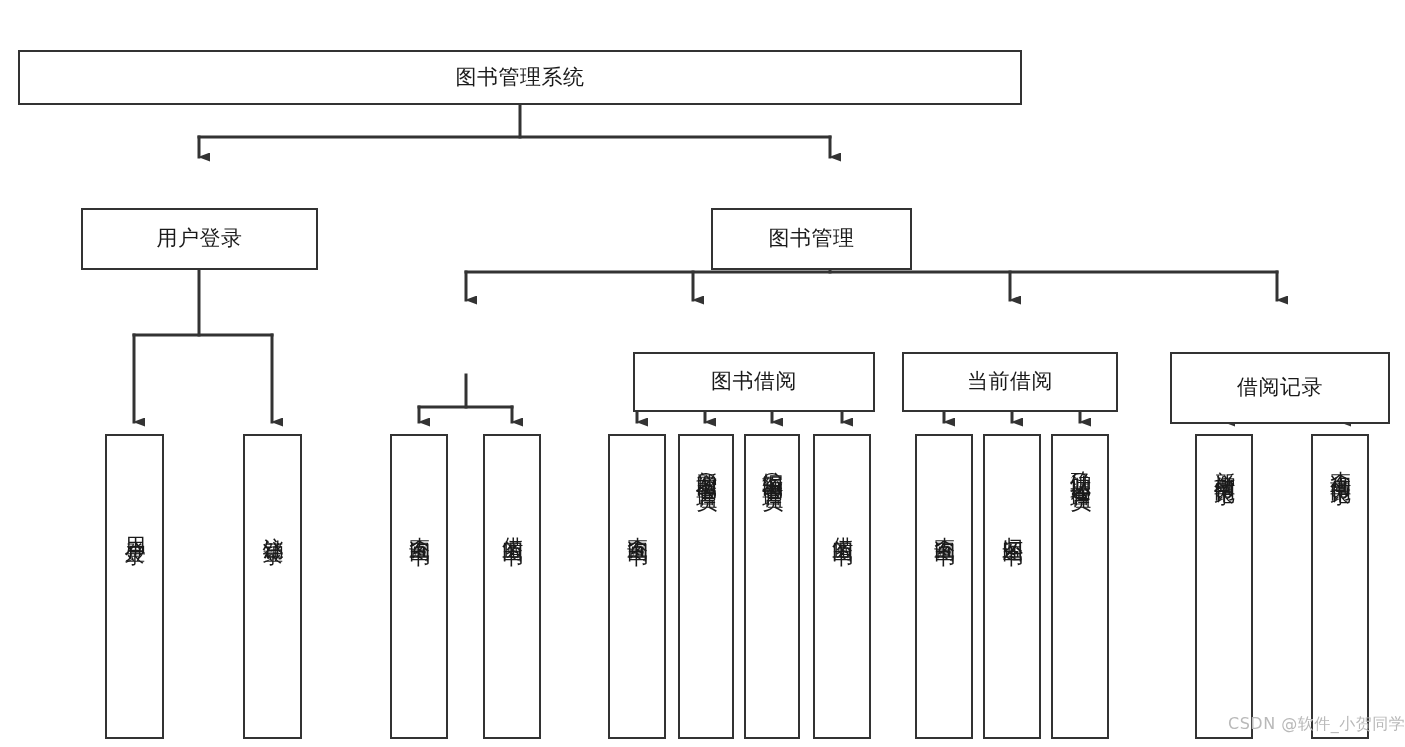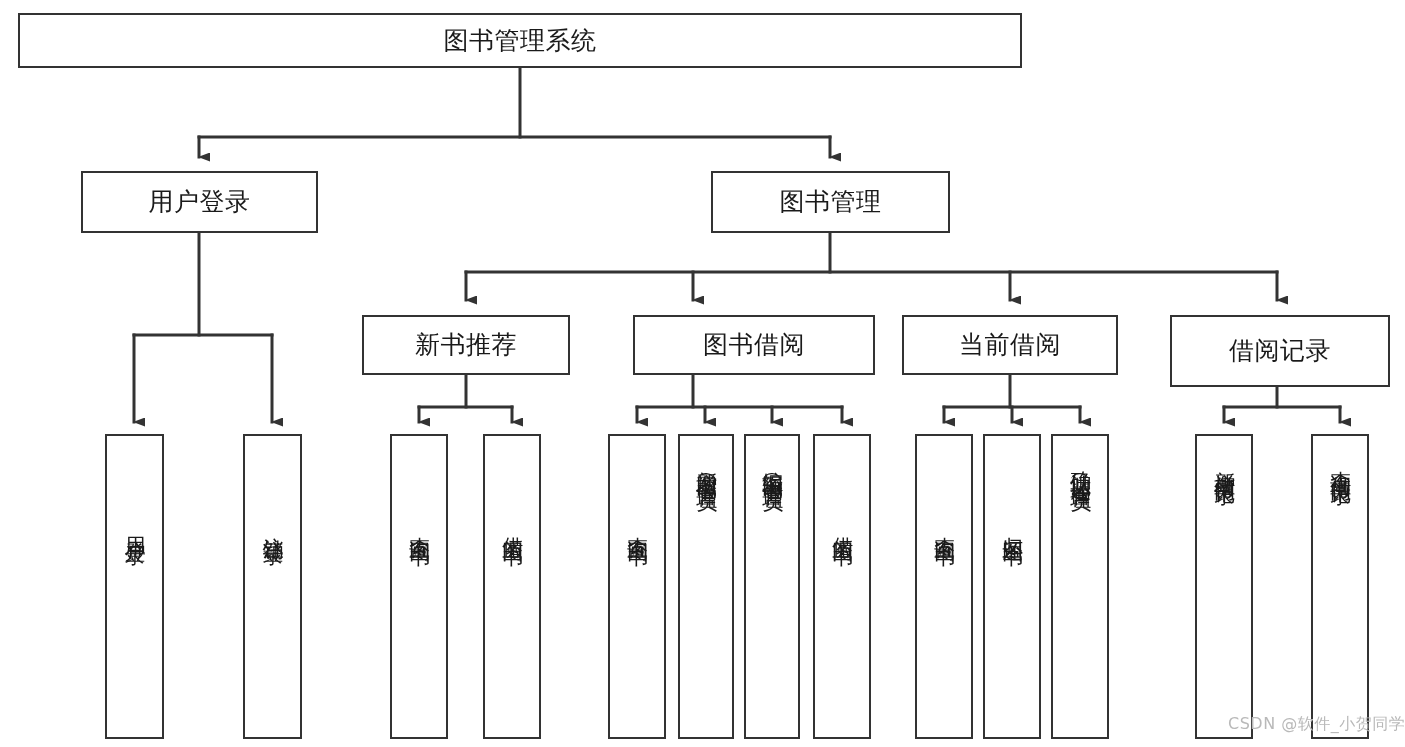--- a/index.html
+++ b/index.html
@@ -29,23 +29,24 @@
     position: absolute;
     box-sizing: border-box;
     background: #ffffff;
     border: 2px solid #333333;
     display: flex;
     align-items: center;
     justify-content: center;
     color: #1a1a1a;
   }
   .node.h {
-    font-size: 25px;
+    font-size: 21px;
     line-height: 1.2;
     letter-spacing: 0.5px;
+    margin-top: 37px;
   }
   .node.v {
     font-size: 21px;
     line-height: 1.22;
     padding: 6px 0;
     align-items: flex-start;
     justify-content: center;
   }
   .node.v .vtext {
     writing-mode: vertical-rl;
@@ -125,27 +126,24 @@
     </g>
   </svg>
 
   <div class="node h" style="left:18px; top:13px; width:1004px; height:55px;">
     <span>图书管理系统</span>
   </div>
 
   <div class="node h" style="left:81px; top:171px; width:237px; height:62px;">
     <span>用户登录</span>
   </div>
-  <div class="node h" style="left:711px; top:171px; width:239px; height:62px;">
+  <div class="node h" style="left:711px; top:171px; width:201px; height:62px;">
     <span>图书管理</span>
   </div>
 
-  <div class="node h" style="left:362px; top:315px; width:208px; height:60px;">
-    <span>新书推荐</span>
-  </div>
   <div class="node h" style="left:633px; top:315px; width:242px; height:60px;">
     <span>图书借阅</span>
   </div>
   <div class="node h" style="left:902px; top:315px; width:216px; height:60px;">
     <span>当前借阅</span>
   </div>
   <div class="node h" style="left:1170px; top:315px; width:220px; height:72px;">
     <span>借阅记录</span>
   </div>
 

